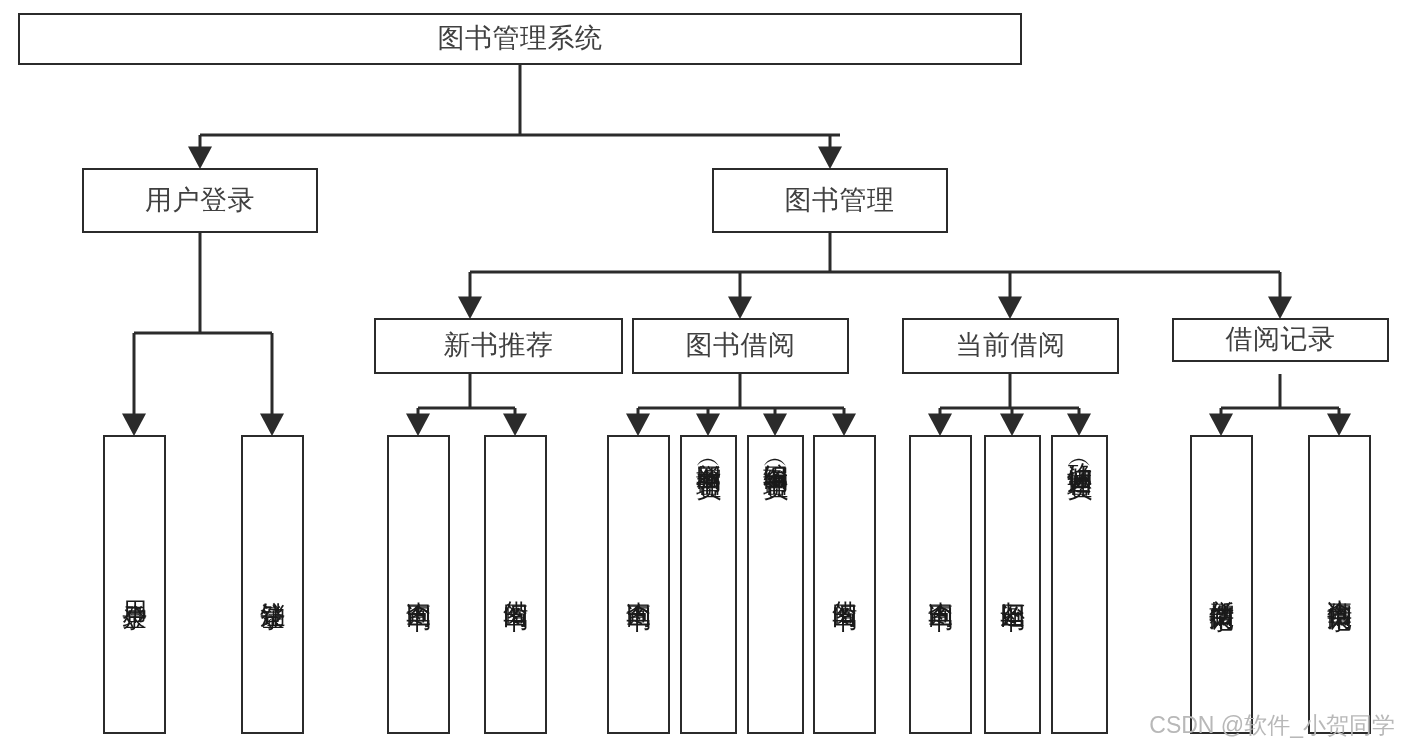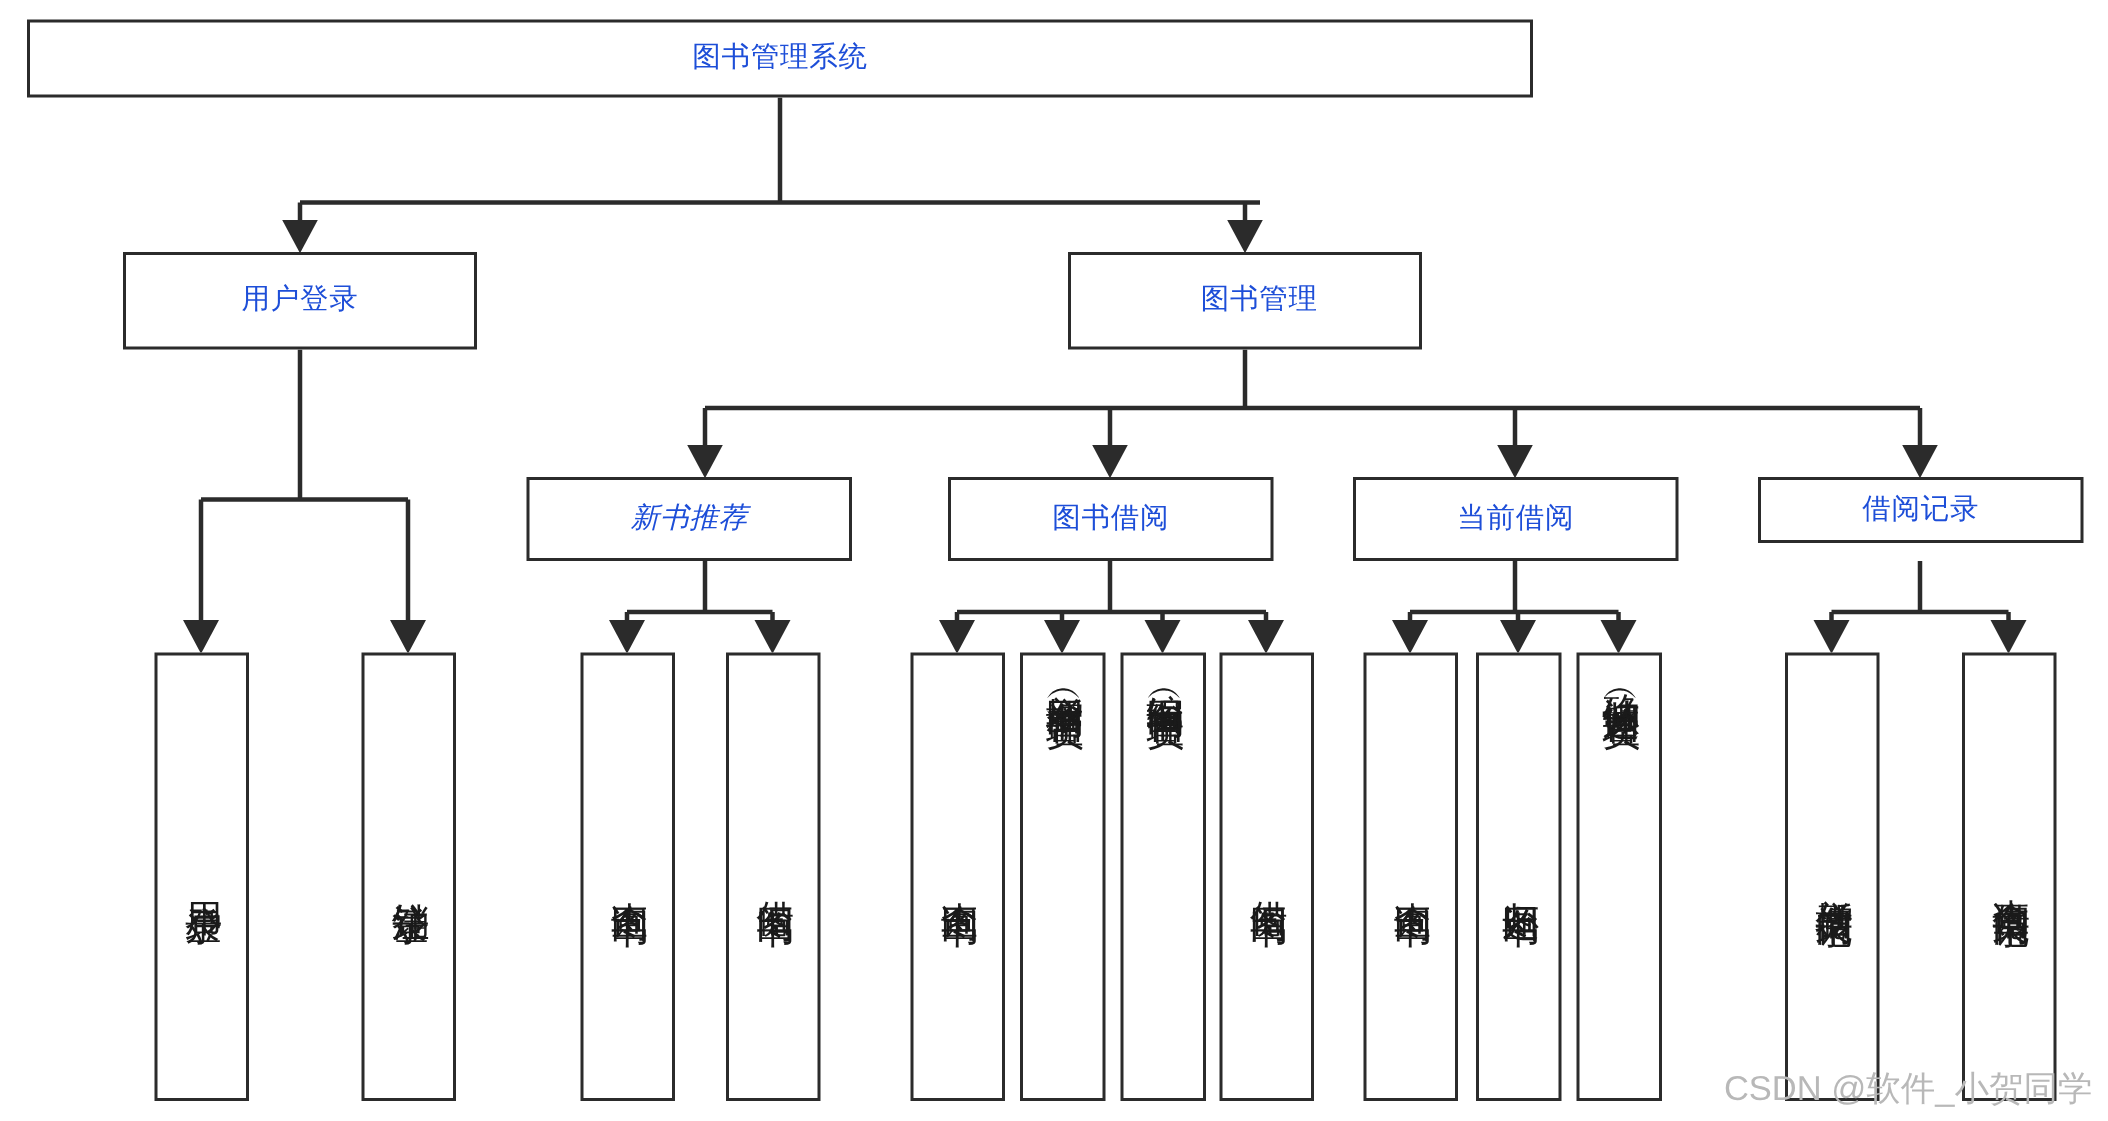--- a/index.html
+++ b/index.html
@@ -31,23 +31,23 @@
     position: absolute;
     box-sizing: border-box;
     background: #ffffff;
     border: 2.5px solid #2b2b2b;
     display: flex;
     align-items: center;
     justify-content: center;
     overflow: hidden;
   }
   .node-label-h {
-    font-size: 19px;
+    font-size: 27px;
     line-height: 1.1;
-    color: #1d4ed8;
+    color: #404040;
     letter-spacing: 0.5px;
     white-space: nowrap;
   }
   .node-label-v {
     font-size: 25px;
     line-height: 1.18;
     color: #1a1a1a;
     writing-mode: vertical-rl;
     text-orientation: upright;
     letter-spacing: 2px;
@@ -147,21 +147,21 @@
     <span class="node-label-h">图书管理系统</span>
   </div>
 
   <div class="node-box" style="left:82px; top:168px; width:236px; height:65px;">
     <span class="node-label-h">用户登录</span>
   </div>
   <div class="node-box" style="left:712px; top:168px; width:236px; height:65px;padding-left:19px;">
     <span class="node-label-h">图书管理</span>
   </div>
 
-  <div class="node-box" style="left:351px; top:318px; width:217px; height:56px;font-style:italic;">
+  <div class="node-box" style="left:374px; top:318px; width:249px; height:56px;">
     <span class="node-label-h">新书推荐</span>
   </div>
   <div class="node-box" style="left:632px; top:318px; width:217px; height:56px;">
     <span class="node-label-h">图书借阅</span>
   </div>
   <div class="node-box" style="left:902px; top:318px; width:217px; height:56px;">
     <span class="node-label-h">当前借阅</span>
   </div>
   <div class="node-box" style="left:1172px; top:318px; width:217px; height:44px;">
     <span class="node-label-h">借阅记录</span>

